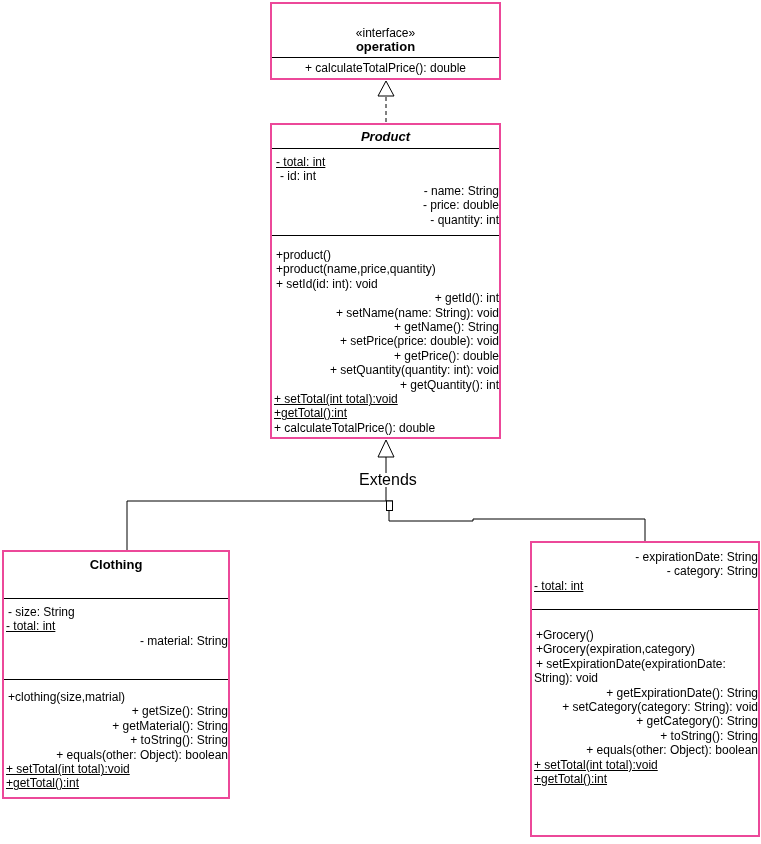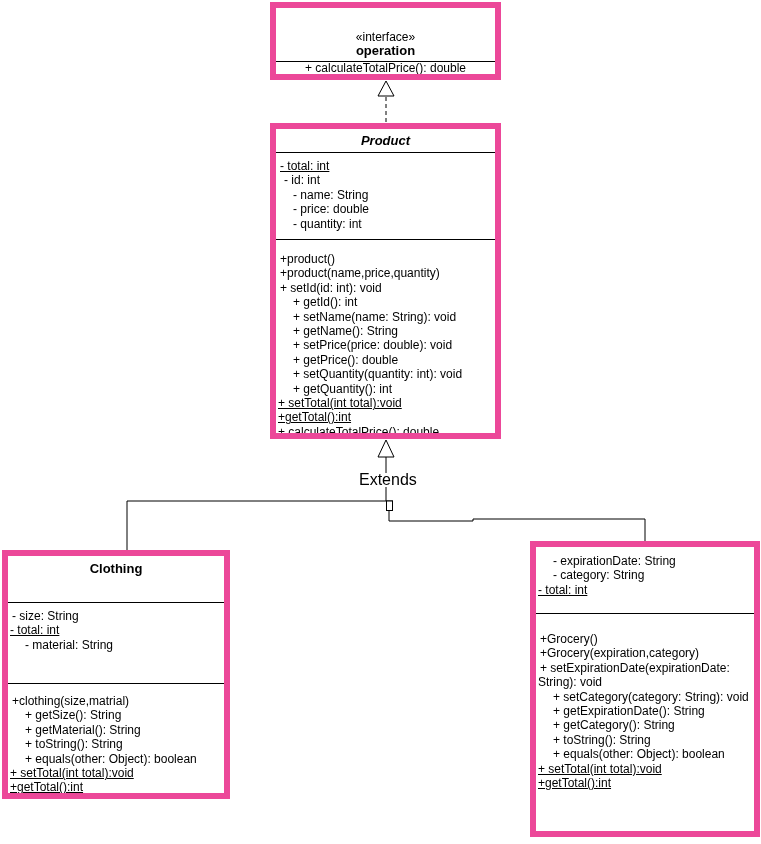--- a/index.html
+++ b/index.html
@@ -17,21 +17,21 @@
     overflow: hidden;
   }
   #connector-layer {
     position: absolute;
     left: 0; top: 0;
     width: 761px; height: 844px;
   }
   .uml-box {
     position: absolute;
     box-sizing: border-box;
-    border: 6px solid #ec4899;
+    border: 2px solid #ec4899;
     background: #ffffff;
     display: flex;
     flex-direction: column;
   }
   .compartment {
     box-sizing: border-box;
     overflow: hidden;
   }
   .compartment + .compartment {
     border-top: 1px solid #000000;
@@ -57,21 +57,21 @@
   }
   .class-name.abstract {
     font-style: italic;
   }
   .member {
     font-size: 12px;
     line-height: 14.4px;
     padding-left: 4px;
     white-space: pre;
   }
-  .member.i1 { padding-left: 17px; }
+  .member.i1 { padding-left: 17px; text-align: right; }
   .member.ul { text-decoration: underline; }
   .centered-members .member {
     text-align: center;
     padding-left: 0;
   }
   .edge-label {
     position: absolute;
     background: #ffffff;
     font-size: 16px;
     line-height: 14px;
@@ -166,22 +166,22 @@
     <div class="compartment" style="height:66px; padding-top:7px;">
       <div class="member i1">- expirationDate: String</div>
       <div class="member i1">- category: String</div>
       <div class="member ul" style="padding-left:2px;">- total: int</div>
     </div>
     <div class="compartment" style="flex:1; padding-top:18px;">
       <div class="member">+Grocery()</div>
       <div class="member">+Grocery(expiration,category)</div>
       <div class="member">+ setExpirationDate(expirationDate:</div>
       <div class="member" style="padding-left:2px;">String): void</div>
+      <div class="member i1">+ getExpirationDate(): String</div>
       <div class="member i1">+ setCategory(category: String): void</div>
-      <div class="member i1">+ getExpirationDate(): String</div>
       <div class="member i1">+ getCategory(): String</div>
       <div class="member i1">+ toString(): String</div>
       <div class="member i1">+ equals(other: Object): boolean</div>
       <div class="member ul" style="padding-left:2px;">+ setTotal(int total):void</div>
       <div class="member ul" style="padding-left:2px;">+getTotal():int</div>
     </div>
   </div>
 
 </div>
 

